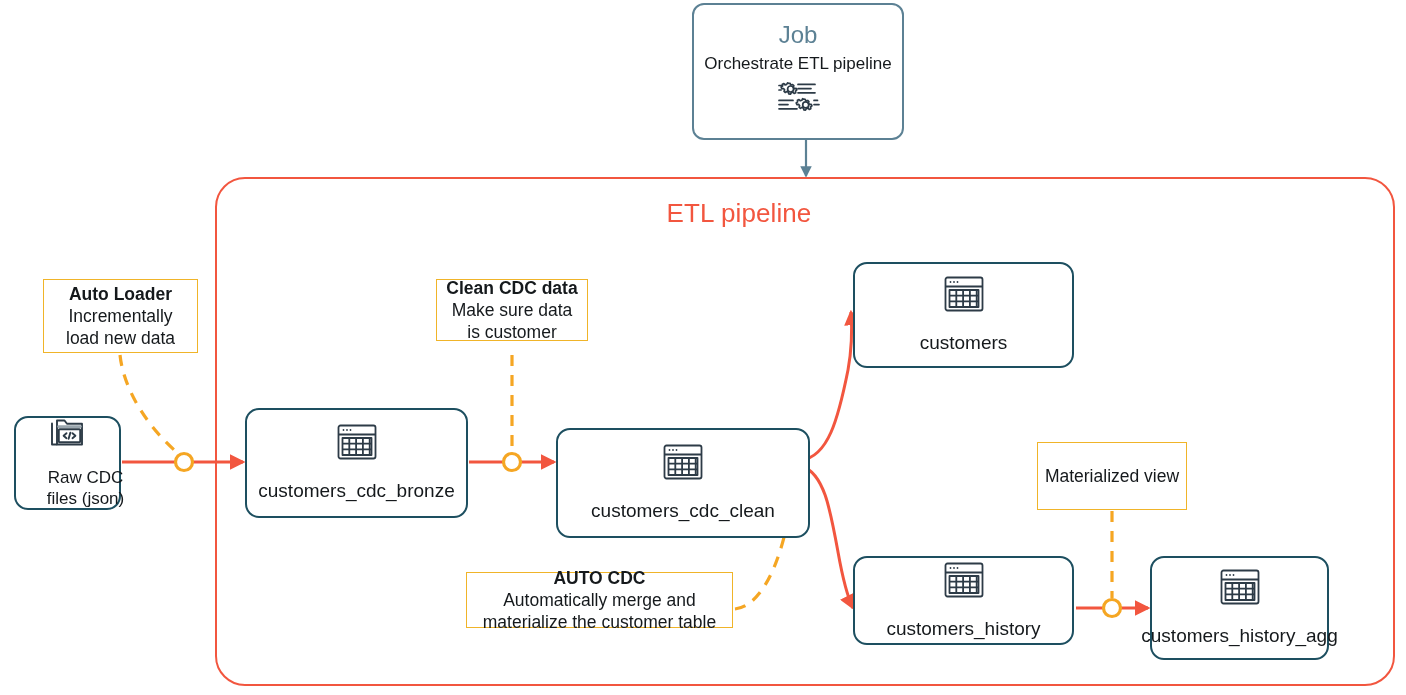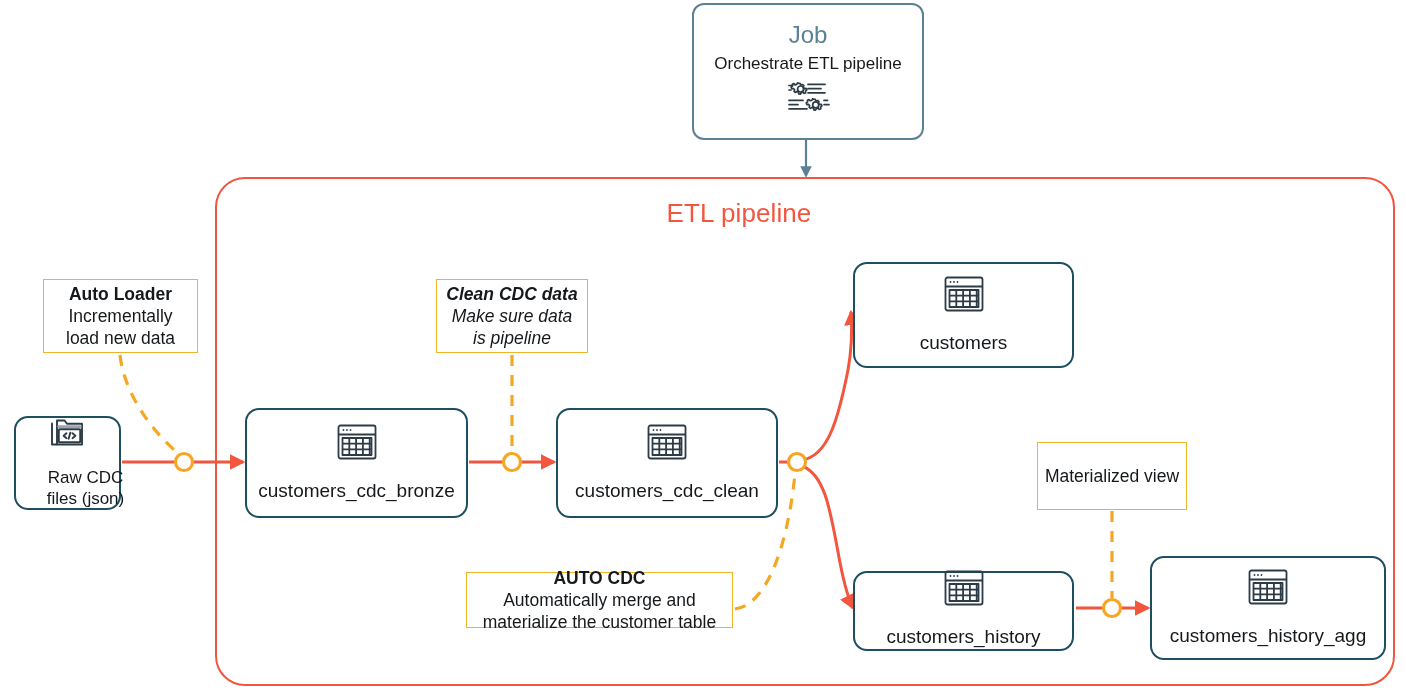--- a/index.html
+++ b/index.html
@@ -63,21 +63,21 @@
     color: #15191c;
     font-size: 19px;
     line-height: 24px;
     white-space: nowrap;
   }
   .node-icon { display: block; }
 
   
   .job-card {
     left: 692px; top: 3px;
-    width: 232px; height: 137px;
+    width: 212px; height: 137px;
     border: 2.2px solid #5c8194;
     border-radius: 12px;
     background: #ffffff;
     display: flex;
     flex-direction: column;
     align-items: center;
     padding-top: 15px;
   }
   .job-title {
     color: #5c8194;
@@ -105,31 +105,31 @@
   .callout-line {
     color: #15191c;
     font-size: 17.5px;
     line-height: 22px;
     white-space: nowrap;
   }
   .callout-line.bold { font-weight: bold; }
 
   
   .c-auto-loader { left: 43px;   top: 279px; width: 155px; height: 74px; }
-  .c-clean-cdc   { left: 436px;  top: 279px; width: 152px; height: 74px; font-style: italic; }
+  .c-clean-cdc   { left: 436px;  top: 279px; width: 152px; height: 62px; }
   .c-auto-cdc    { left: 466px;  top: 572px; width: 267px; height: 56px; }
   .c-matview     { left: 1037px; top: 442px; width: 150px; height: 68px; }
 
   
   .n-rawcdc  { left: 14px;   top: 416px; width: 107px; height: 94px; }
   .n-bronze  { left: 245px;  top: 408px; width: 223px; height: 110px; }
-  .n-clean   { left: 556px;  top: 408px; width: 222px; height: 110px; }
+  .n-clean   { left: 556px;  top: 428px; width: 254px; height: 110px; }
   .n-cust    { left: 853px;  top: 262px; width: 221px; height: 106px; }
-  .n-hist    { left: 853px;  top: 571px; width: 221px; height: 80px; justify-content: flex-end; }
-  .n-histagg { left: 1150px; top: 556px; width: 236px; height: 104px; }
+  .n-hist    { left: 853px;  top: 556px; width: 221px; height: 89px; }
+  .n-histagg { left: 1150px; top: 556px; width: 179px; height: 104px; }
 
   .n-rawcdc .node-label { font-size: 17px; line-height: 21px; }
 </style>
 </head>
 <body>
 
 <div id="canvas">
 
   <svg id="edges" viewBox="0 0 1406 695">
     <defs>
@@ -286,21 +286,21 @@
 
   <div class="abs callout c-auto-loader">
     <div class="callout-line bold">Auto Loader</div>
     <div class="callout-line">Incrementally</div>
     <div class="callout-line">load new data</div>
   </div>
 
   <div class="abs callout c-clean-cdc">
     <div class="callout-line bold">Clean CDC data</div>
     <div class="callout-line">Make sure data</div>
-    <div class="callout-line">is pipeline</div>
+    <div class="callout-line">is customer</div>
   </div>
 
   <div class="abs callout c-auto-cdc">
     <div class="callout-line bold">AUTO CDC</div>
     <div class="callout-line">Automatically merge and</div>
     <div class="callout-line">materialize the customer table</div>
   </div>
 
   <div class="abs callout c-matview">
     <div class="callout-line">Materialized view</div>

